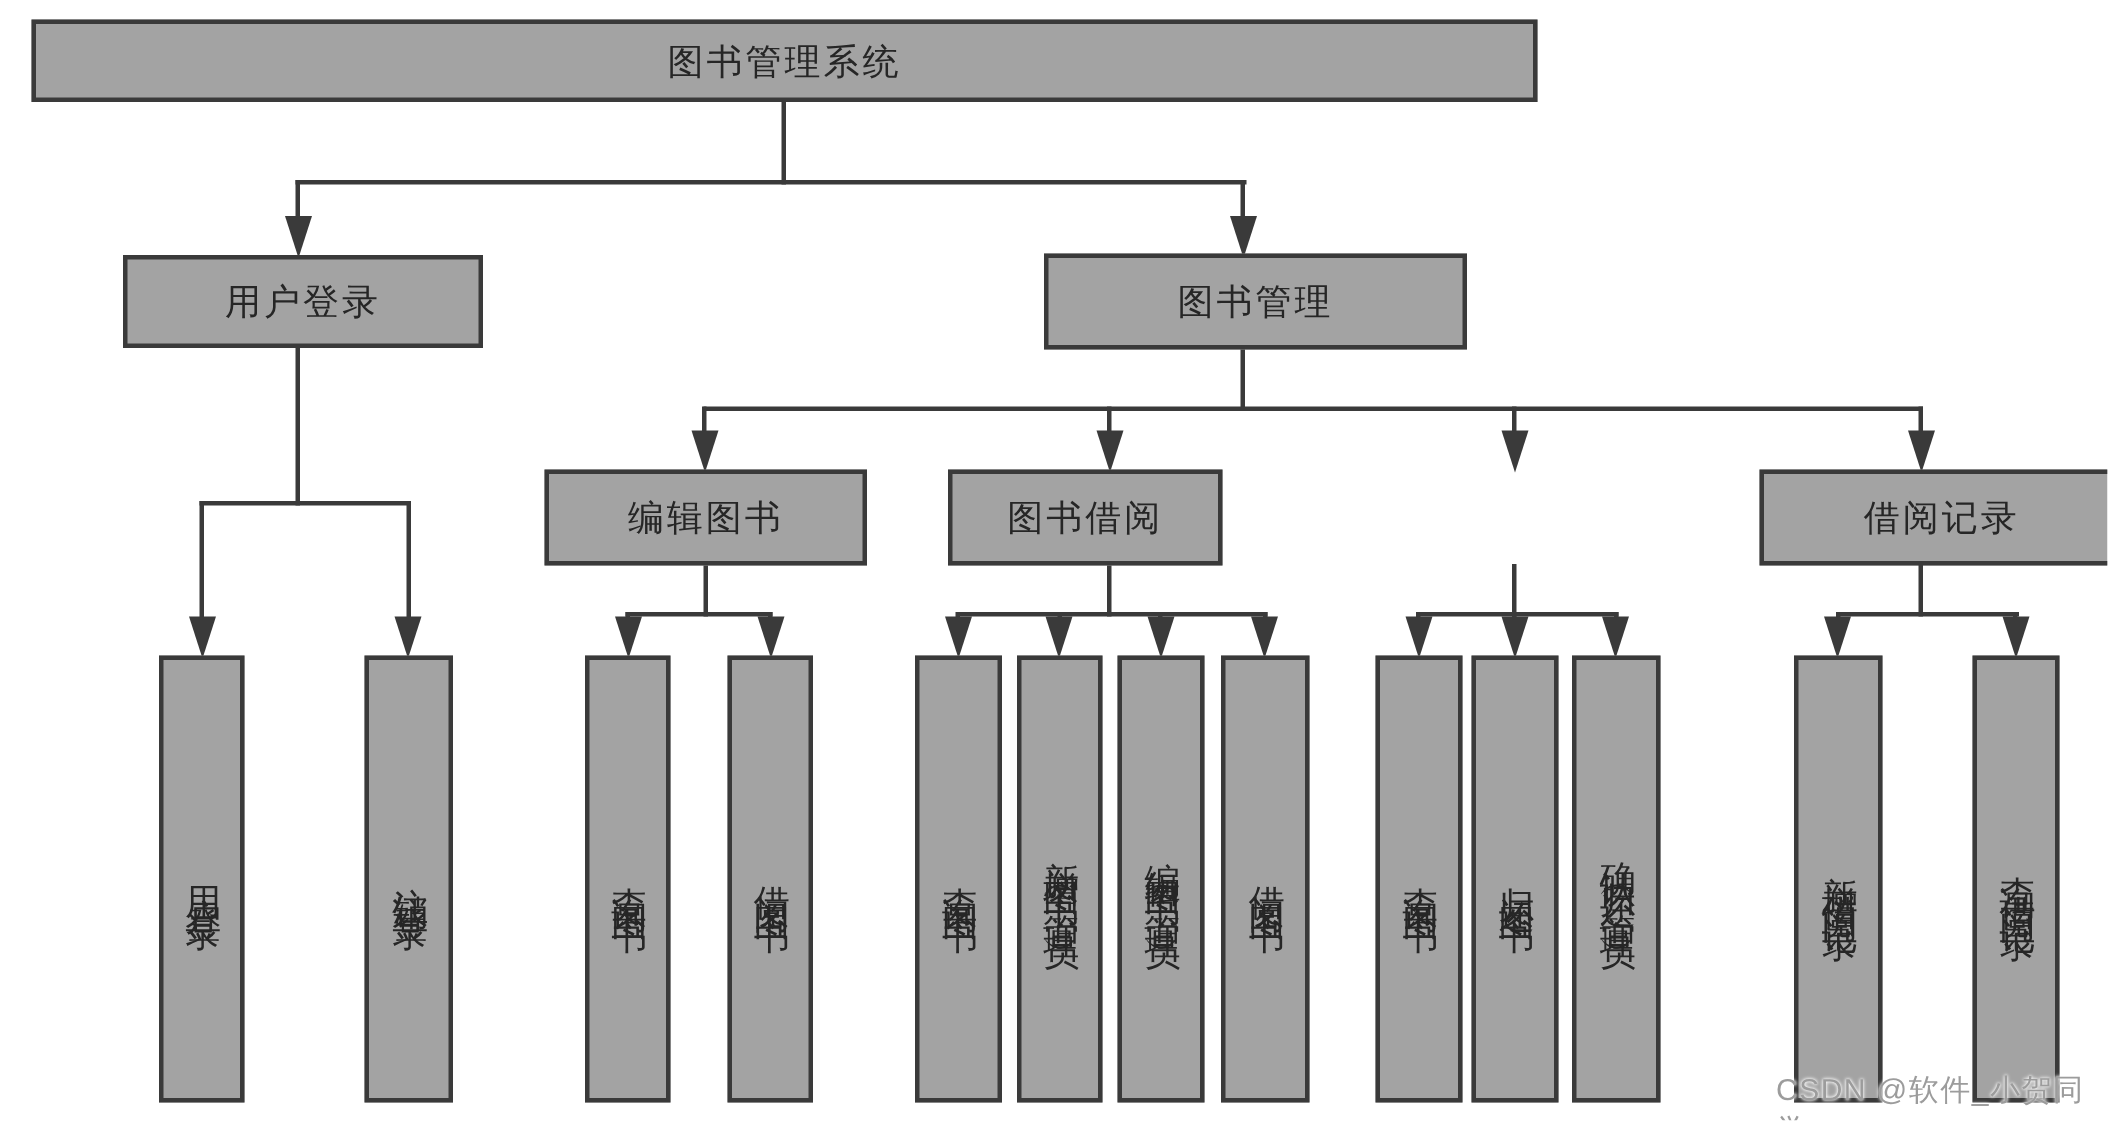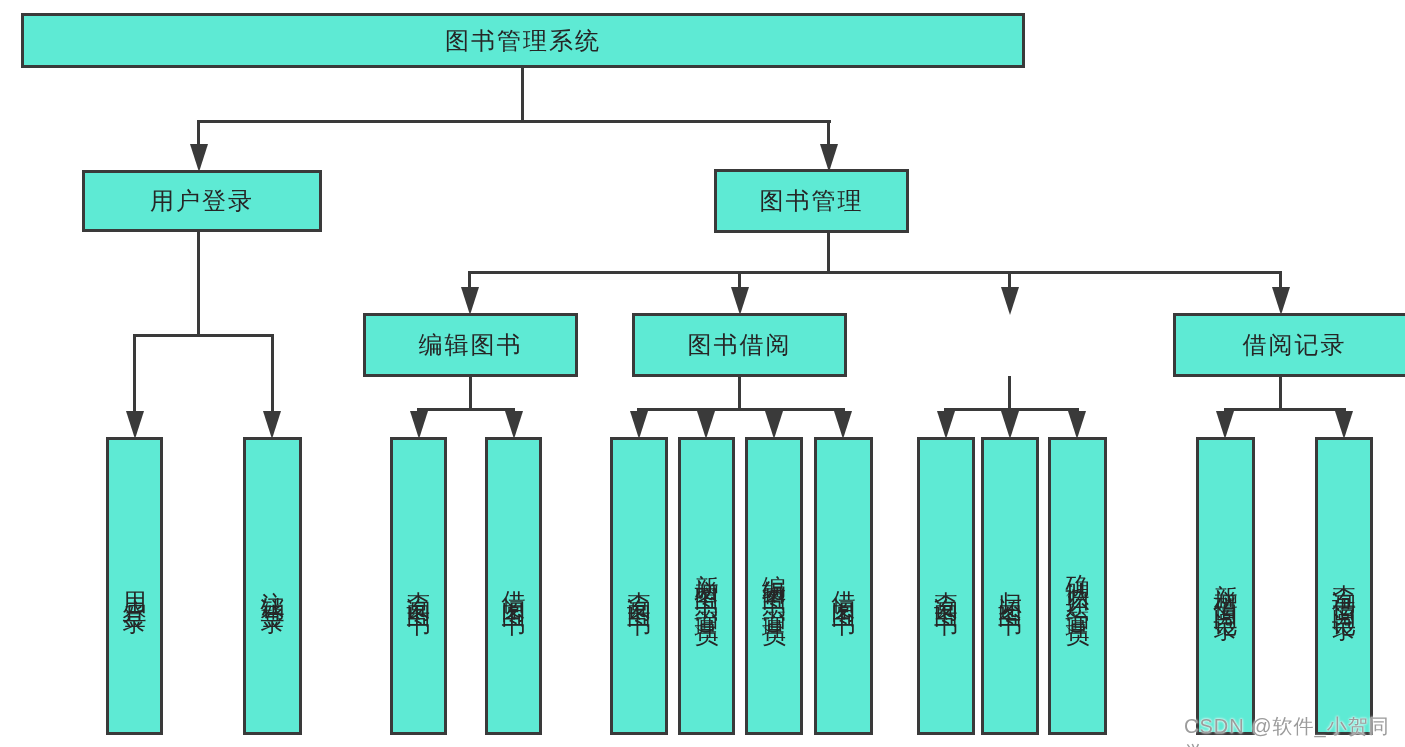--- a/index.html
+++ b/index.html
@@ -1,21 +1,21 @@
 <!DOCTYPE html>
 <html><head>
 <meta charset="utf-8">
 <style>
   html,body { margin:0; padding:0; background:#fff; }
   #stage {
     position:relative; width:1405px; height:747px; background:#ffffff;
     font-family:"Liberation Sans", sans-serif; overflow:hidden;
   }
   .box {
-    position:absolute; box-sizing:border-box; background:#5eead4;
+    position:absolute; box-sizing:border-box; background:#a3a3a3;
     border:3px solid #3a3a3a; display:flex; align-items:center; justify-content:center;
     font-size:24px; color:#262626; letter-spacing:2px; white-space:nowrap;
   }
   .vbox span {
     writing-mode:vertical-rl; text-orientation:mixed;
     font-size:24px; letter-spacing:7px; color:#262626;
   }
   .hl, .vl { position:absolute; background:#3a3a3a; }
   .hl { height:3px; }
   .vl { width:3px; }
@@ -37,42 +37,42 @@
   <div class="box" style="left:21px; top:13px; width:1004px; height:55px;">图书管理系统</div>
 
   <div class="vl" style="left:521px; top:68px; height:55px;"></div>
   <div class="hl" style="left:197px; top:120px; width:634px;"></div>
   <div class="vl" style="left:197px; top:120px; height:27px;"></div>
   <div class="ar" style="left:190px; top:144px;"></div>
   <div class="vl" style="left:827px; top:120px; height:27px;"></div>
   <div class="ar" style="left:820px; top:144px;"></div>
 
   <div class="box" style="left:82px; top:170px; width:240px; height:62px;">用户登录</div>
-  <div class="box" style="left:714px; top:169px; width:195px; height:64px;">图书管理</div>
+  <div class="box" style="left:696px; top:169px; width:282px; height:64px;">图书管理</div>
 
   <div class="vl" style="left:197px; top:232px; height:105px;"></div>
   <div class="hl" style="left:133px; top:334px; width:141px;"></div>
   <div class="vl" style="left:133px; top:334px; height:79px;"></div>
   <div class="ar" style="left:126px; top:411px;"></div>
   <div class="vl" style="left:271px; top:334px; height:79px;"></div>
   <div class="ar" style="left:263px; top:411px;"></div>
 
   <div class="vl" style="left:827px; top:233px; height:41px;"></div>
   <div class="hl" style="left:469px; top:271px; width:813px;"></div>
   <div class="vl" style="left:468px; top:271px; height:18px;"></div>
   <div class="ar" style="left:461px; top:287px;"></div>
   <div class="vl" style="left:738px; top:271px; height:18px;"></div>
   <div class="ar" style="left:731px; top:287px;"></div>
   <div class="vl" style="left:1008px; top:271px; height:18px;"></div>
   <div class="ar" style="left:1001px; top:287px;"></div>
   <div class="vl" style="left:1279px; top:271px; height:18px;"></div>
   <div class="ar" style="left:1272px; top:287px;"></div>
 
   <div class="box" style="left:363px; top:313px; width:215px; height:64px;">编辑图书</div>
-  <div class="box" style="left:632px; top:313px; width:215px; height:64px;">图书借阅</div>
+  <div class="box" style="left:632px; top:313px; width:183px; height:64px;">图书借阅</div>
   <div class="box" style="left:1173px; top:313px; width:243px; height:64px;">借阅记录</div>
 
   <div class="vl" style="left:469px; top:377px; height:34px;"></div>
   <div class="hl" style="left:417px; top:408px; width:98px;"></div>
   <div class="vl" style="left:417px; top:408px; height:6px;"></div>
   <div class="ar" style="left:410px; top:411px;"></div>
   <div class="vl" style="left:512px; top:408px; height:6px;"></div>
   <div class="ar" style="left:505px; top:411px;"></div>
 
   <div class="vl" style="left:738px; top:377px; height:34px;"></div>

